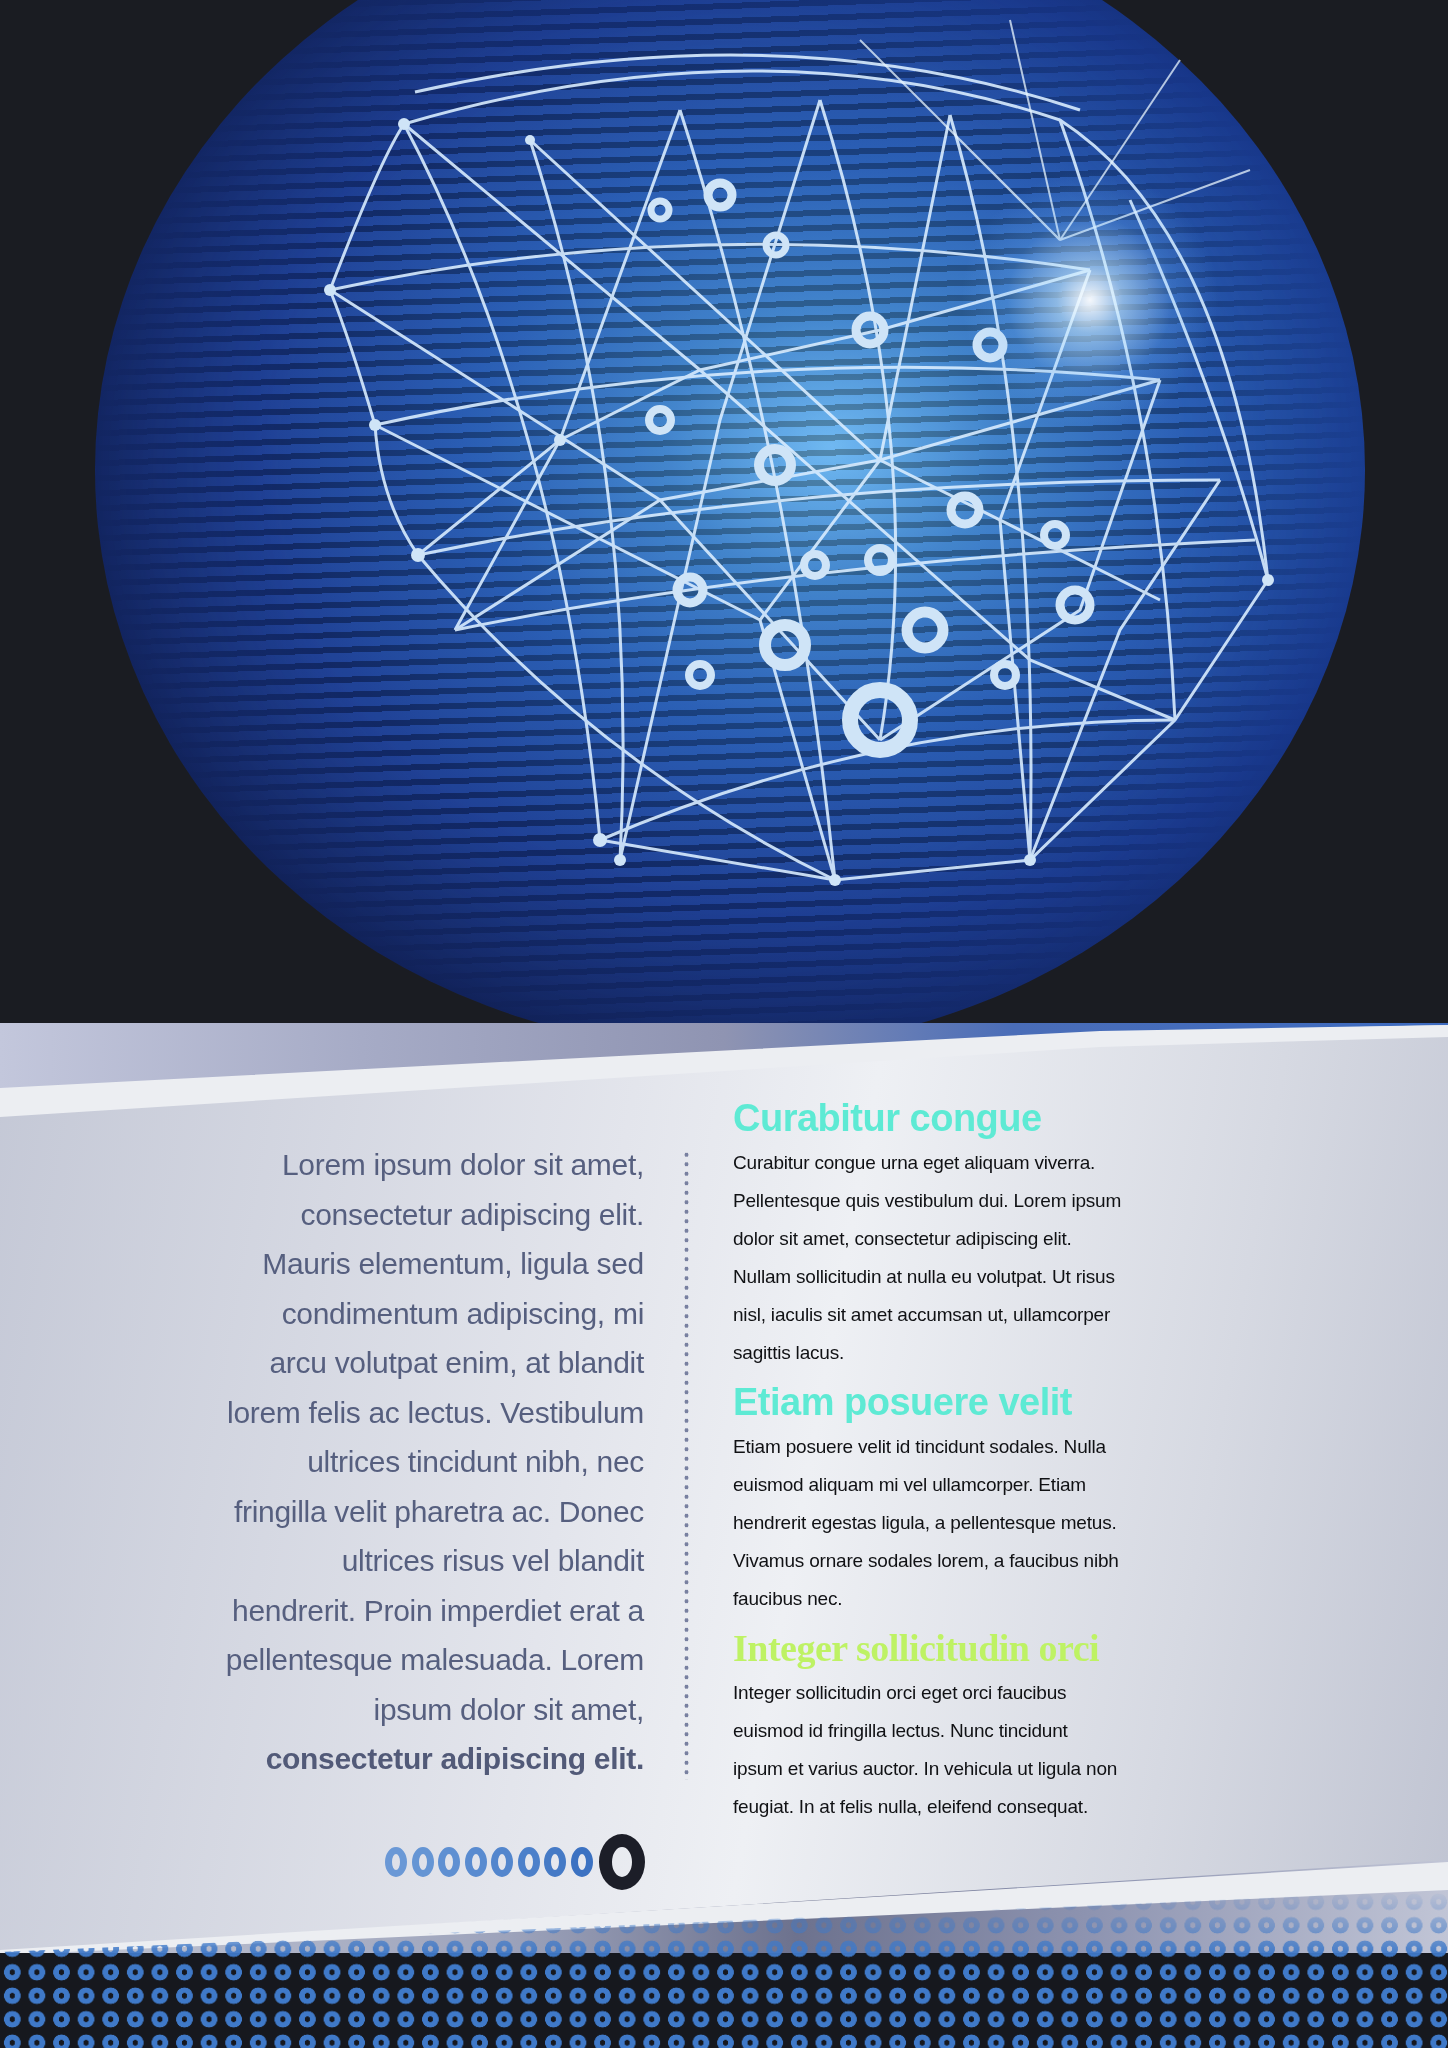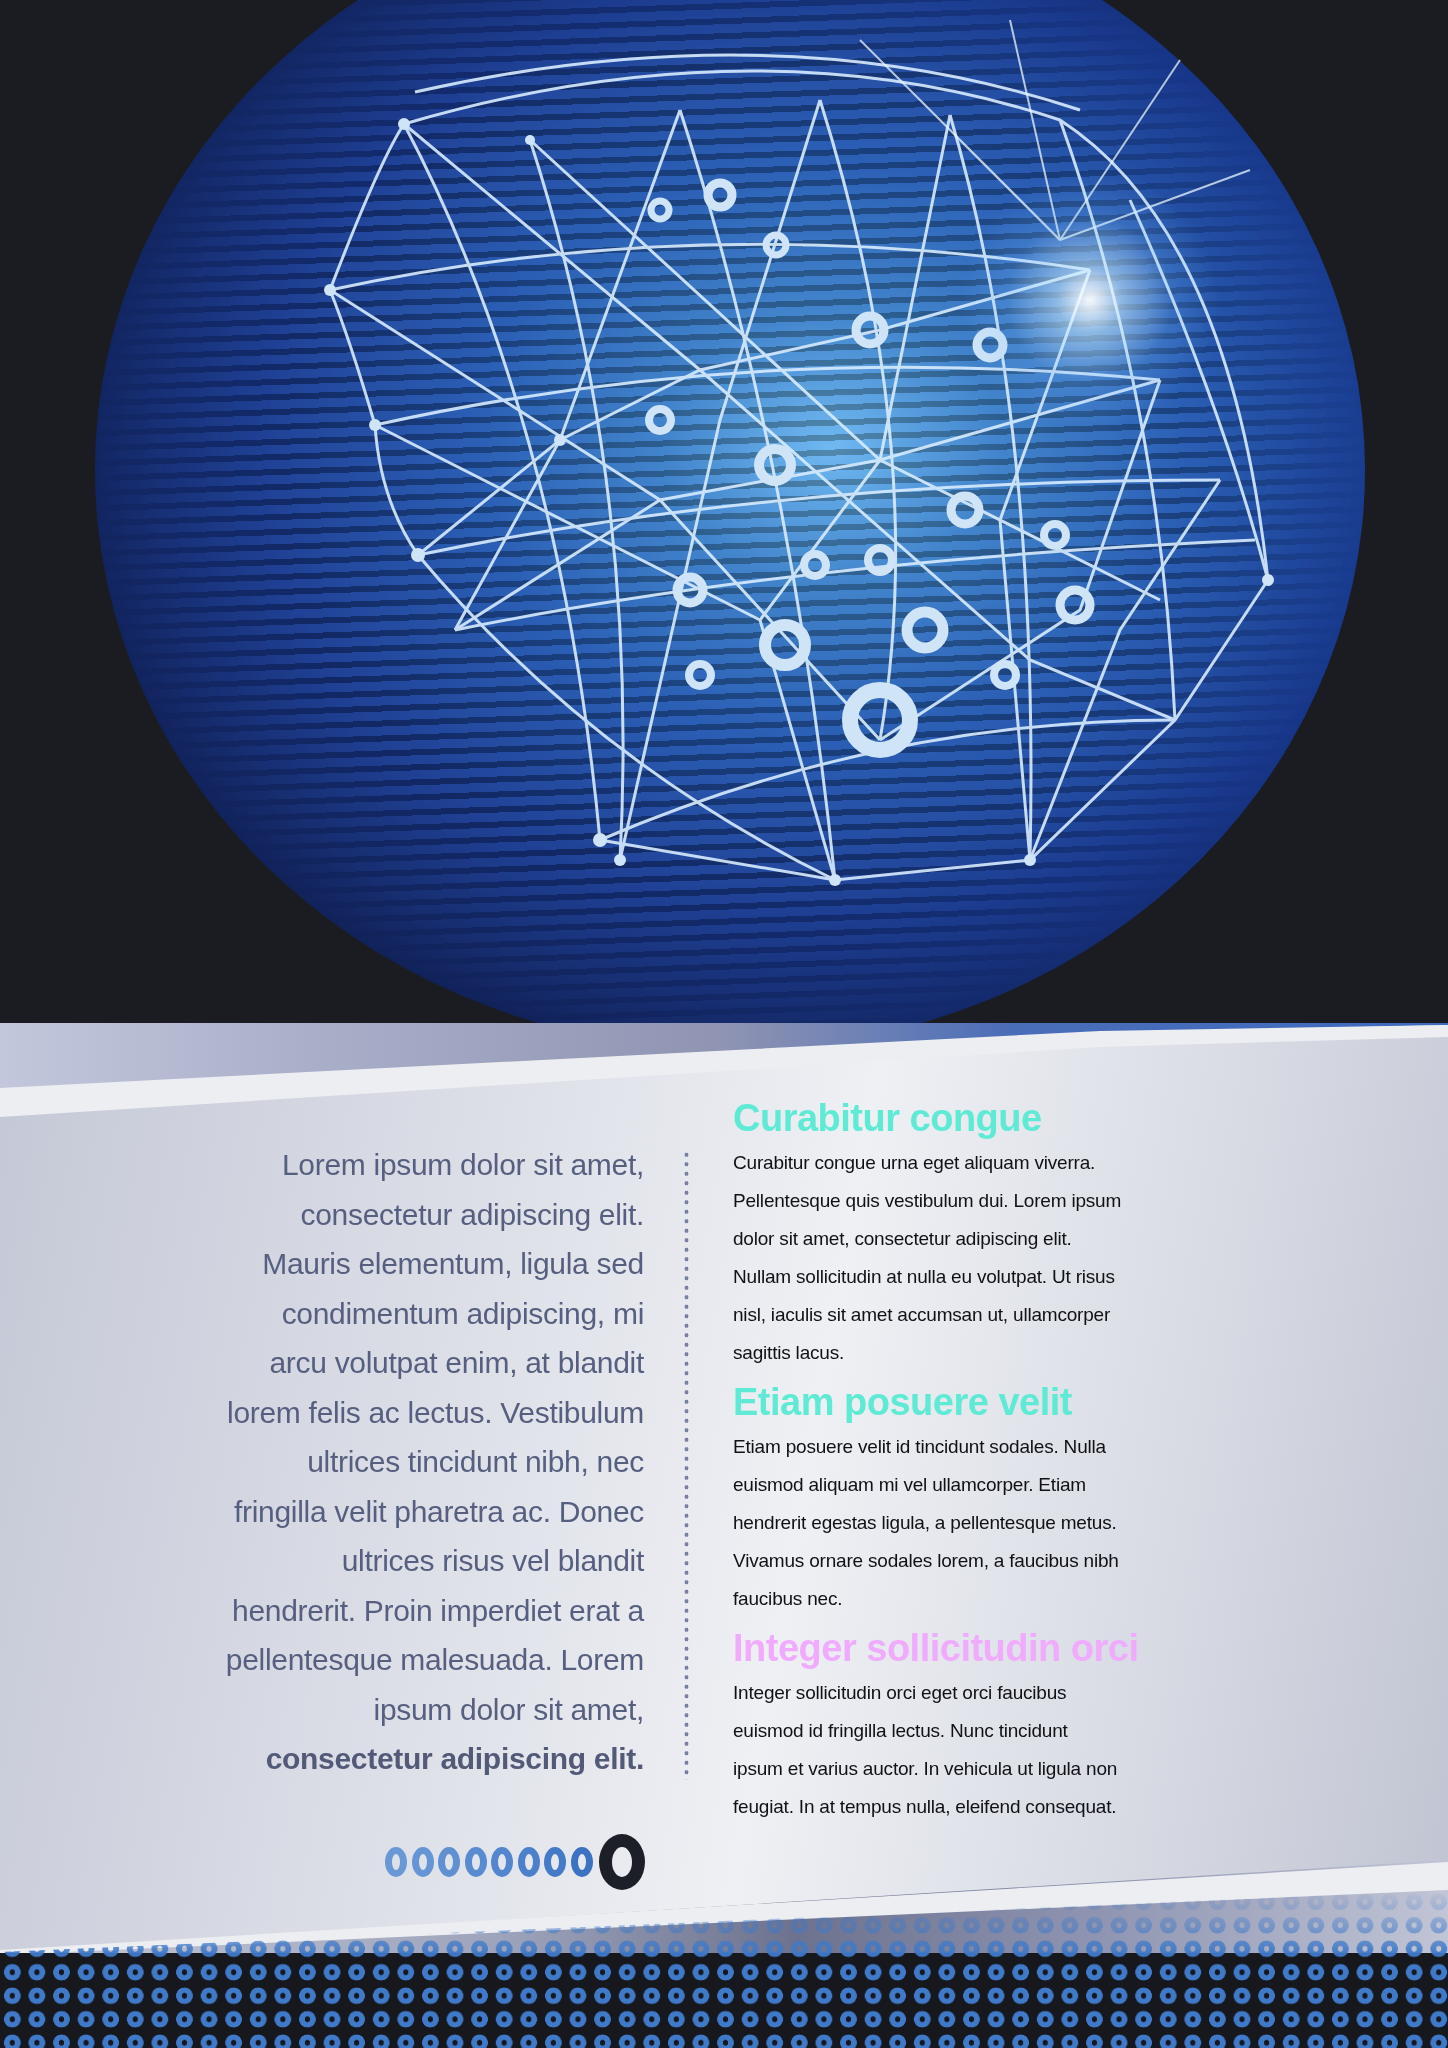--- a/index.html
+++ b/index.html
@@ -32,21 +32,21 @@
 
   .divider { position:absolute; left:684px; top:1150px; width:5px; height:630px;
     background: radial-gradient(circle, #7880a0 1.8px, transparent 2.2px) 0 0/5px 9.5px repeat-y; }
 
   .left-col { position:absolute; left:60px; top:1140px; width:584px; text-align:right;
     color:#565f7f; font-size:30px; line-height:49.5px; letter-spacing:-0.3px; }
   .left-col .tail { font-weight:bold; color:#525a78; }
 
   .right-col { position:absolute; left:733px; top:1092px; width:640px; }
   .right-col h2 { margin:0; font-size:38px; font-weight:bold; color:#5eead4; line-height:52px; letter-spacing:-0.5px; }
-  .right-col h2.navy { color:#f0abfc; }
+  .right-col h2.navy { color:#bef264;font-family:Liberation Serif, serif; }
   .right-col p { margin:0 0 4px 0; font-size:19px; line-height:38px; color:#101114; letter-spacing:-0.2px; }
   .right-col .bold { font-weight:normal; }
 
   .rings { position:absolute; left:385px; top:1833px; height:58px; display:flex; align-items:center; }
   .ring { width:22px; height:30px; border-radius:50%; box-sizing:border-box; border:7px solid #5d8fd0; margin-right:4.5px; }
   .ring-big { width:46px; height:56px; border-radius:50%; box-sizing:border-box; border:13px solid #1c1e28; margin-left:2px; }
 
   
   .bottom-grad { position:absolute; left:0; top:1860px; width:1448px; height:110px;
     background: linear-gradient(90deg, #c5c9d6 0%, #9da3bb 35%, #6d728e 55%, #8d93b0 75%, #c1c5d6 100%);
@@ -191,21 +191,21 @@
     <span>hendrerit egestas ligula, a pellentesque metus.</span><br>
     <span>Vivamus ornare sodales lorem, a faucibus nibh</span><br>
     <span>faucibus nec.</span>
   </p>
 
   <h2 class="navy">Integer sollicitudin orci</h2>
   <p>
     <span>Integer sollicitudin orci eget orci faucibus</span><br>
     <span class="bold">euismod id fringilla lectus. Nunc tincidunt</span><br>
     <span class="bold">ipsum et varius auctor. In vehicula ut ligula non</span><br>
-    <span class="bold">feugiat. In at tempus nulla, eleifend consequat.</span>
+    <span class="bold">feugiat. In at felis nulla, eleifend consequat.</span>
   </p>
 </div>
 
 <div class="rings">
   <span class="ring" style="border-color:#6a98d6"></span>
   <span class="ring" style="border-color:#6595d4"></span>
   <span class="ring" style="border-color:#5f90d2"></span>
   <span class="ring" style="border-color:#598bd0"></span>
   <span class="ring" style="border-color:#5386cd"></span>
   <span class="ring" style="border-color:#4c80ca"></span>

